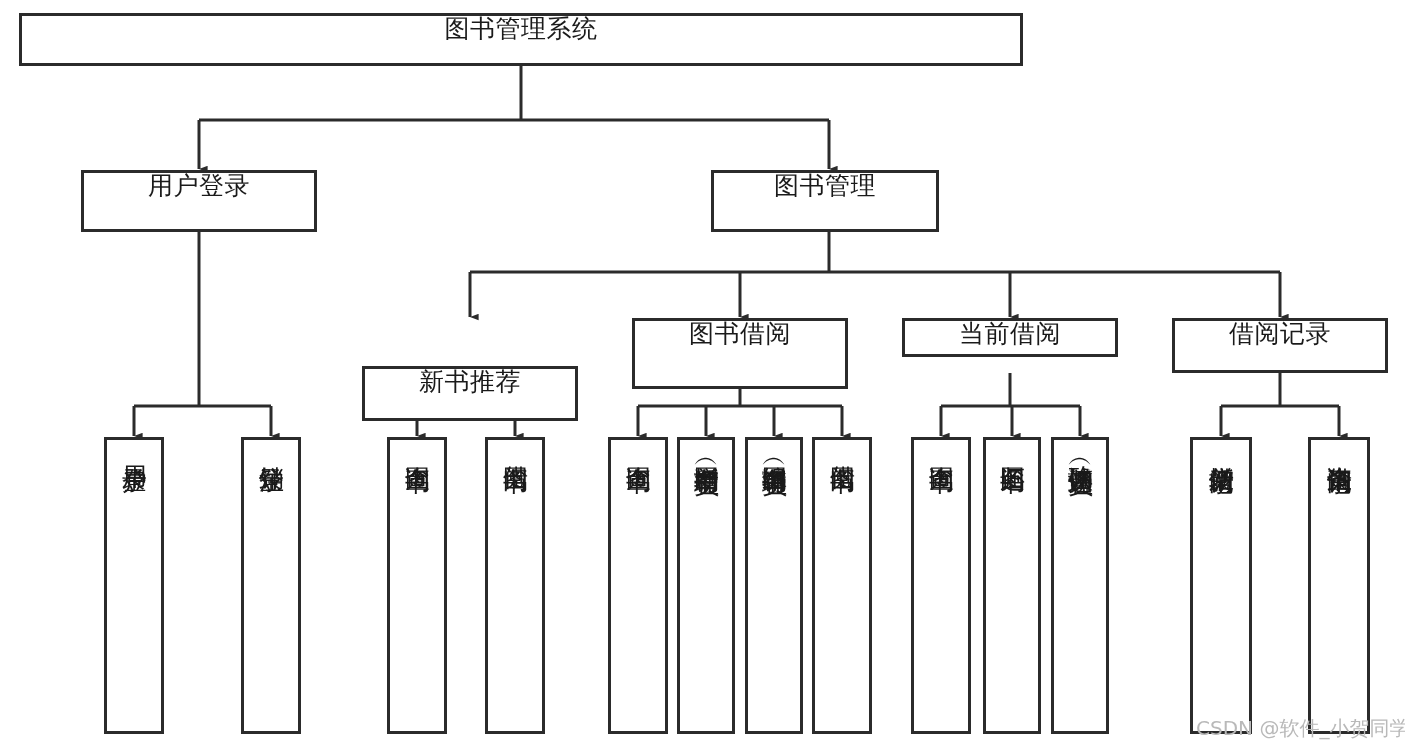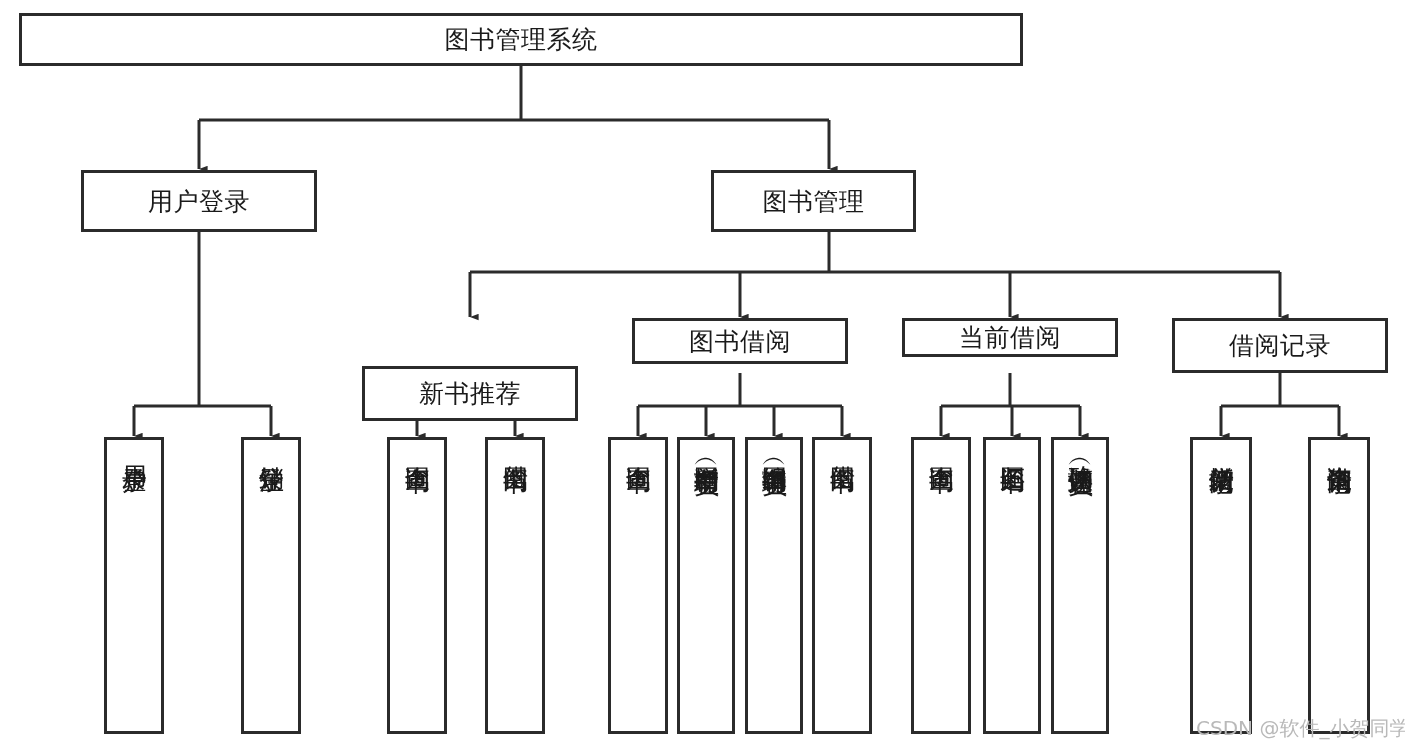--- a/index.html
+++ b/index.html
@@ -26,21 +26,21 @@
     width: 1405px;
     height: 747px;
     pointer-events: none;
   }
   .node-box {
     position: absolute;
     box-sizing: border-box;
     border: 3px solid #2b2b2b;
     background: #ffffff;
     display: flex;
-    align-items: center;
+    align-items: flex-start;
     justify-content: center;
     color: #1a1a1a;
   }
   .node-horizontal .node-label {
     writing-mode: horizontal-tb;
     font-size: 25px;
     line-height: 1;
     letter-spacing: 0.5px;
     white-space: nowrap;
   }
@@ -114,27 +114,27 @@
       </g>
   </svg>
 
   <div id="nodes-layer">
       <div class="node-box node-horizontal" style="left: 19px; top: 13px; width: 1004px; height: 53px;">
         <span class="node-label">图书管理系统</span>
       </div>
       <div class="node-box node-horizontal" style="left: 81px; top: 170px; width: 236px; height: 62px;">
         <span class="node-label">用户登录</span>
       </div>
-      <div class="node-box node-horizontal" style="left: 711px; top: 170px; width: 205px; height: 62px;">
+      <div class="node-box node-horizontal" style="left: 711px; top: 170px; width: 228px; height: 62px;">
         <span class="node-label">图书管理</span>
       </div>
       <div class="node-box node-horizontal" style="left: 362px; top: 318px; width: 216px; height: 55px; margin-top: 48px;">
         <span class="node-label">新书推荐</span>
       </div>
-      <div class="node-box node-horizontal" style="left: 632px; top: 318px; width: 216px; height: 46px;">
+      <div class="node-box node-horizontal" style="left: 632px; top: 318px; width: 216px; height: 71px;">
         <span class="node-label">图书借阅</span>
       </div>
       <div class="node-box node-horizontal" style="left: 902px; top: 318px; width: 216px; height: 39px;">
         <span class="node-label">当前借阅</span>
       </div>
       <div class="node-box node-horizontal" style="left: 1172px; top: 318px; width: 216px; height: 55px;">
         <span class="node-label">借阅记录</span>
       </div>
       <div class="node-box node-vertical" style="left: 104px; top: 437px; width: 60px; height: 297px;">
         <span class="node-label">用户登录</span>

